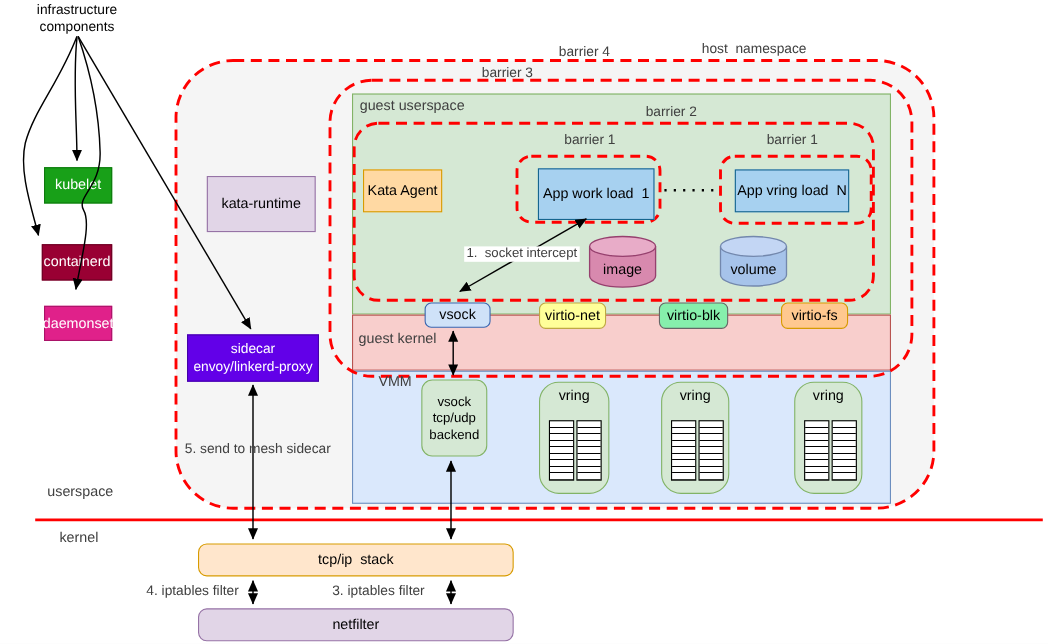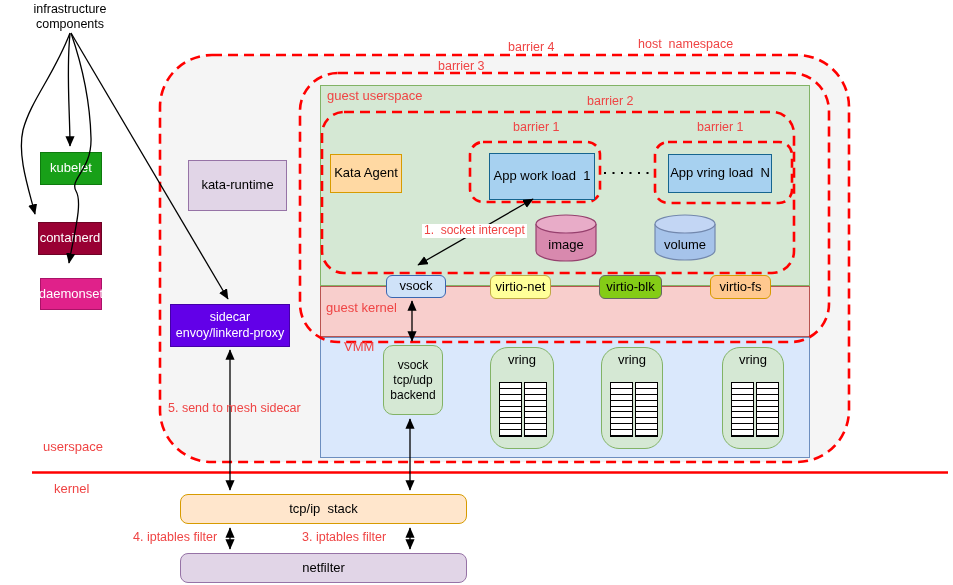--- a/index.html
+++ b/index.html
@@ -1,19 +1,19 @@
 <!DOCTYPE html>
 <html><head>
 <meta charset="utf-8">
 <style>
   html,body{margin:0;padding:0;background:#ffffff;}
   #canvas{position:relative;width:953px;height:585px;background:#ffffff;
           font-family:"Liberation Sans","DejaVu Sans",sans-serif;overflow:hidden;}
   .abs{position:absolute;box-sizing:border-box;}
-  .lbl{position:absolute;white-space:pre;color:#ef4444;font-size:12.5px;line-height:1.15;}
+  .lbl{position:absolute;white-space:pre;color:#404040;font-size:12.5px;line-height:1.15;}
   .box{position:absolute;box-sizing:border-box;display:flex;flex-direction:column;
        align-items:center;justify-content:center;text-align:left;font-size:13px;
        color:#000;line-height:1.25;white-space:pre;}
   .whitetext{color:#ffffff;}
   svg{position:absolute;left:0;top:0;overflow:visible;}
   
   #barrier4-fill{left:160px;top:55px;width:689px;height:407px;background:#f5f5f5;border-radius:52px;}
   #green-band{left:320px;top:85px;width:490px;height:201px;background:#d5e8d4;border:1px solid #82b366;}
   #pink-band{left:320px;top:286px;width:490px;height:51px;background:#f8cecc;border:1px solid #b85450;}
   #blue-band{left:320px;top:337px;width:490px;height:121px;background:#dae8fc;border:1px solid #6c8ebf;}
@@ -21,21 +21,21 @@
   #kubelet{left:40px;top:152px;width:62px;height:33px;background:#18a018;border:1px solid #0e7a0e;}
   #containerd{left:38px;top:222px;width:64px;height:33px;background:#990033;border:1px solid #6d0224;}
   #daemonset{left:40px;top:278px;width:62px;height:32px;background:#e0218a;border:1px solid #aa1368;}
   #kata-runtime{left:188px;top:160px;width:99px;height:51px;background:#e1d5e7;border:1px solid #9673a6;}
   #sidecar{left:170px;top:304px;width:120px;height:43px;background:#6200e8;border:1px solid #4400a8;font-size:12.5px;}
   #kata-agent{left:330px;top:154px;width:72px;height:39px;background:#ffd9a3;border:1px solid #d79b00;}
   #workload1{left:489px;top:153px;width:106px;height:47px;background:#a7d1f0;border:1px solid #16658f;}
   #workloadN{left:668px;top:154px;width:104px;height:39px;background:#a7d1f0;border:1px solid #16658f;}
   #vsock-dev{left:386px;top:275px;width:60px;height:23px;background:#cfe2f8;border:1px solid #3a66b0;border-radius:6px;}
   #virtio-net{left:490px;top:275px;width:61px;height:24px;background:#ffff99;border:1px solid #bfa843;border-radius:6px;}
-  #virtio-blk{left:599px;top:275px;width:63px;height:24px;background:#84cc16;border:1px solid #666666;border-radius:6px;}
+  #virtio-blk{left:599px;top:275px;width:63px;height:24px;background:#86efac;border:1px solid #666666;border-radius:6px;}
   #virtio-fs{left:710px;top:275px;width:61px;height:24px;background:#ffc88f;border:1px solid #d79b00;border-radius:6px;}
   #vsock-backend{left:383px;top:345px;width:60px;height:70px;background:#d5e8d4;border:1px solid #82b366;border-radius:10px;font-size:12px;}
   .vring{width:62px;height:100px;background:#d5e8d4;border:1px solid #82b366;border-radius:18px;position:absolute;font-size:13px;}
   #vring1{left:490px;top:347px;} #vring2{left:601px;top:347px;width:60px;} #vring3{left:722px;top:347px;width:60px;}
   .vring .vr-label{position:absolute;top:4px;left:0;right:0;text-align:center;}
   .vr-col{position:absolute;top:34px;width:21px;height:53px;border:1px solid #000;
           background:repeating-linear-gradient(#ffffff 0px,#ffffff 4.9px,#000000 4.9px,#000000 5.9px);}
   .vr-col.c1{left:8px;} .vr-col.c2{left:33px;}
   #tcpip{left:180px;top:494px;width:287px;height:30px;background:#ffe6cc;border:1px solid #d79b00;border-radius:8px;}
   #netfilter{left:180px;top:553px;width:287px;height:30px;background:#e1d5e7;border:1px solid #9673a6;border-radius:8px;}

